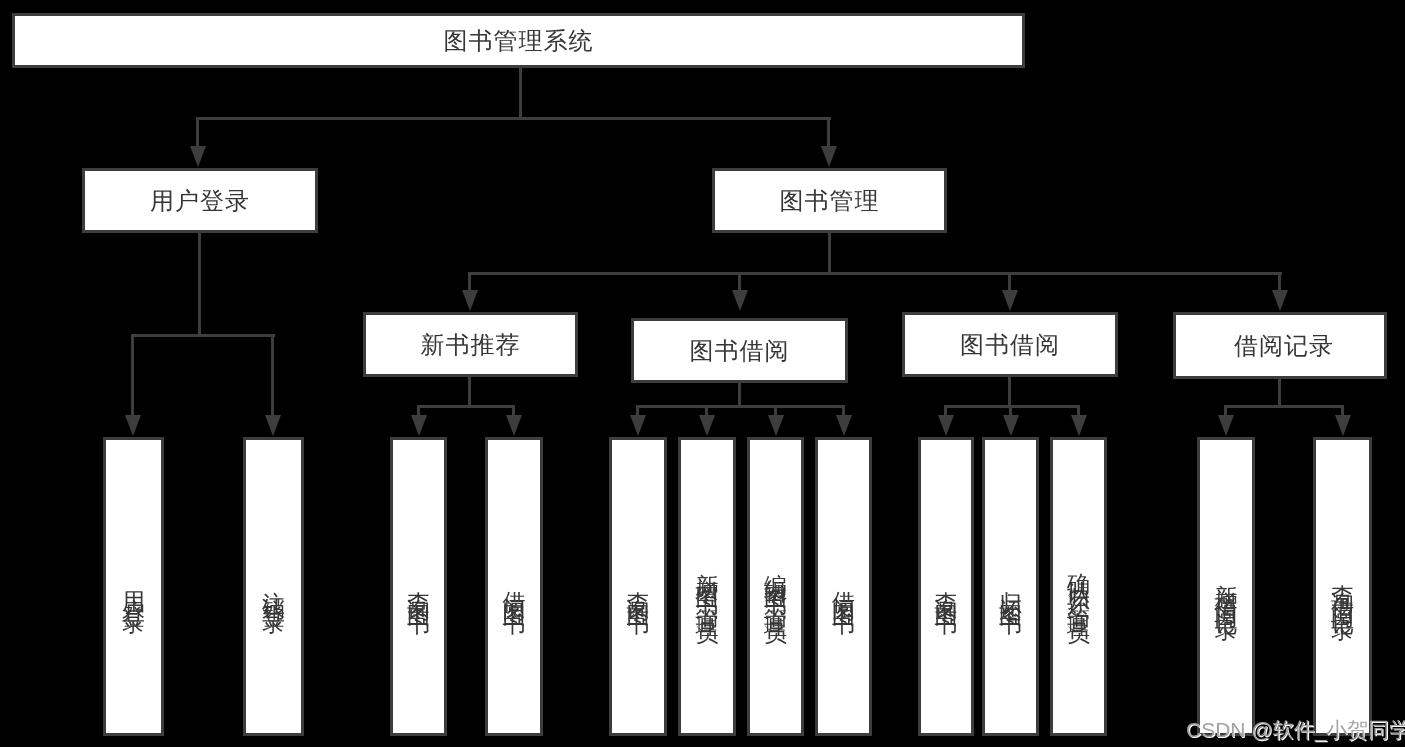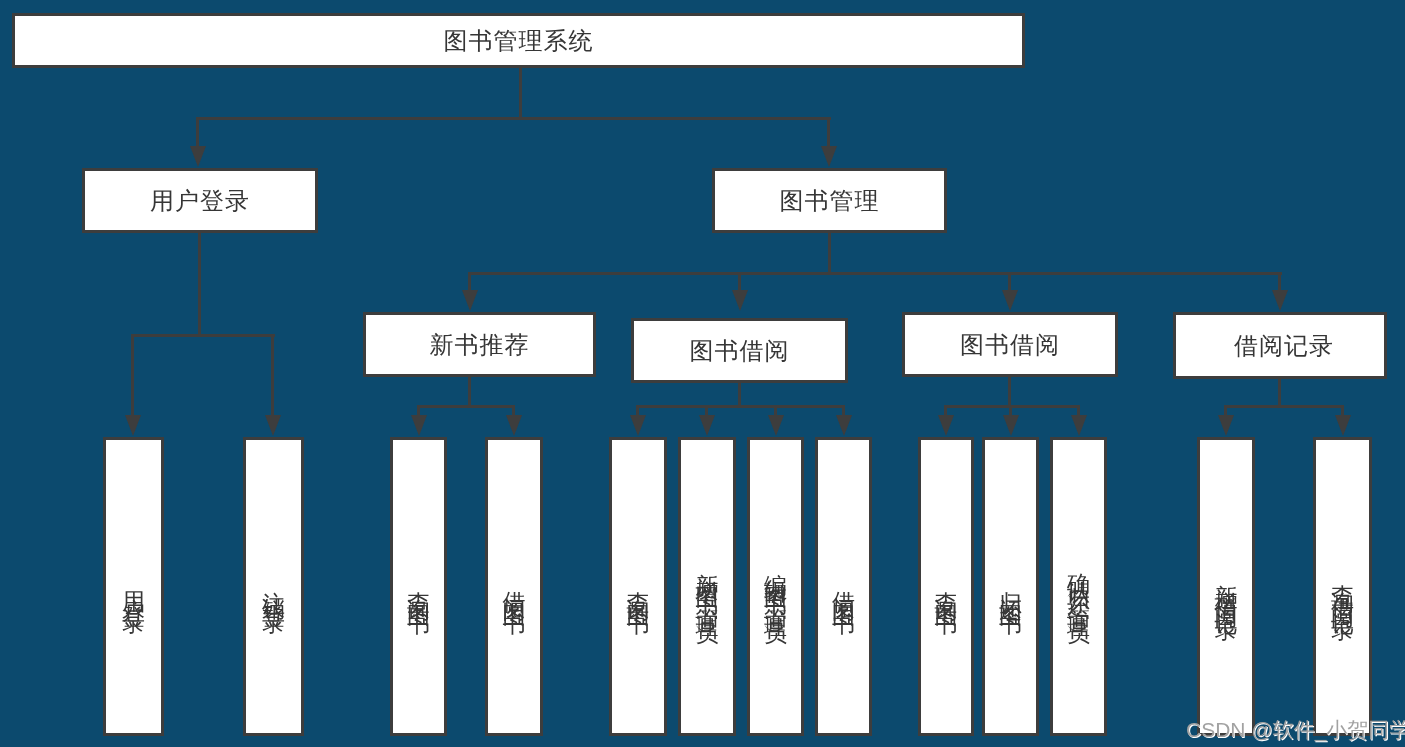--- a/index.html
+++ b/index.html
@@ -1,20 +1,20 @@
 <!DOCTYPE html>
 <html><head>
 <meta charset="utf-8">
 <style>
   html, body { margin: 0; padding: 0; background: #ffffff; }
   .canvas {
     position: relative;
     width: 1405px;
     height: 747px;
-    background: #0c4a6e;
+    background: #000000;
     font-family: "Liberation Sans", sans-serif;
     overflow: hidden;
   }
   .node {
     position: absolute;
     border: 3px solid #3d3d3d;
     background: #ffffff;
     box-sizing: border-box;
     display: flex;
     align-items: center;
@@ -109,21 +109,21 @@
     <span class="lbl">图书管理系统</span>
   </div>
 
   <div class="node node-h" style="left:82px; top:168px; width:236px; height:65px;">
     <span class="lbl">用户登录</span>
   </div>
   <div class="node node-h" style="left:712px; top:168px; width:235px; height:65px;">
     <span class="lbl">图书管理</span>
   </div>
 
-  <div class="node node-h" style="left:363px; top:312px; width:233px; height:65px;">
+  <div class="node node-h" style="left:363px; top:312px; width:215px; height:65px;">
     <span class="lbl">新书推荐</span>
   </div>
   <div class="node node-h" style="left:631px; top:312px; width:217px; height:65px;margin-top:6px;">
     <span class="lbl">图书借阅</span>
   </div>
   <div class="node node-h" style="left:902px; top:312px; width:216px; height:65px;">
     <span class="lbl">图书借阅</span>
   </div>
   <div class="node node-h" style="left:1173px; top:312px; width:214px; height:67px;padding-left:8px;">
     <span class="lbl">借阅记录</span>

